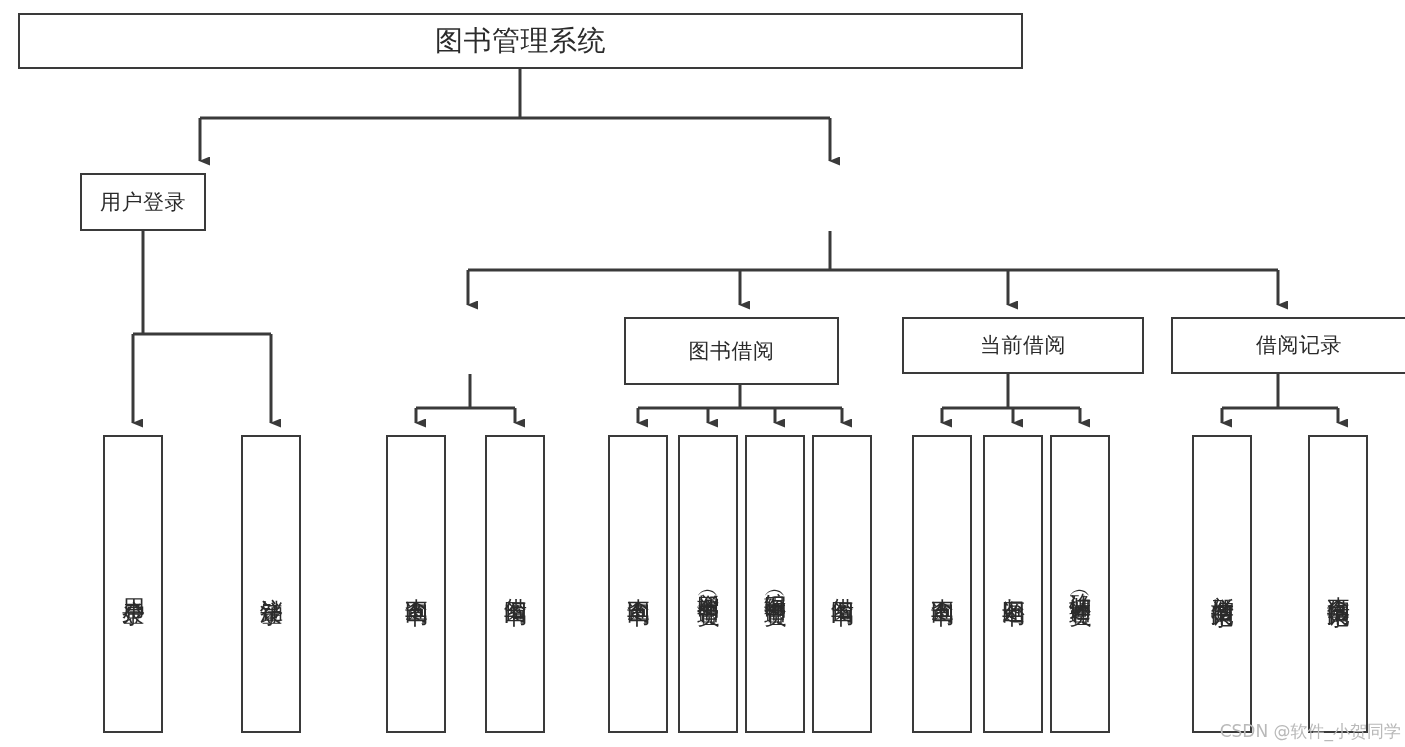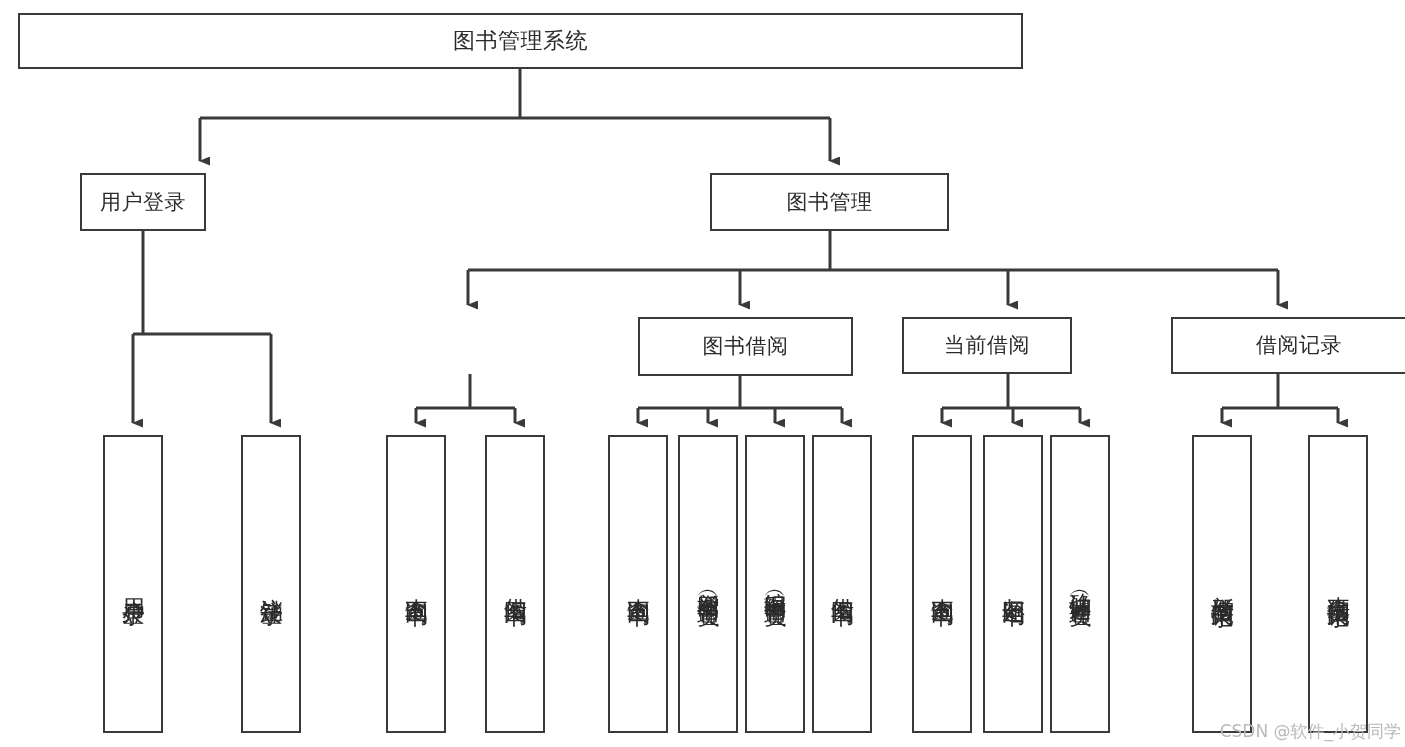--- a/index.html
+++ b/index.html
@@ -39,21 +39,21 @@
     line-height: 1.18;
     color: #2b2b2b;
   }
   
   .node.horiz .label {
     font-size: 21px;
     letter-spacing: 0.5px;
     white-space: nowrap;
   }
   .node.root .label {
-    font-size: 22px;
+    font-size: 28px;
   }
   
   .node.vert {
     align-items: center;
     justify-content: center;
   }
   .node.vert .label {
     writing-mode: vertical-rl;
     text-orientation: upright;
     font-size: 23px;
@@ -131,28 +131,25 @@
     </g>
   </svg>
 
   <div class="node horiz root" style="left:18px; top:13px; width:1005px; height:56px;">
     <span class="label">图书管理系统</span>
   </div>
 
   <div class="node horiz" style="left:80px; top:173px; width:126px; height:58px;">
     <span class="label">用户登录</span>
   </div>
-  <div class="node horiz" style="left:710px; top:173px; width:239px; height:58px;">
-    <span class="label">图书管理</span>
-  </div>
-
-  <div class="node horiz" style="left:638px; top:317px; width:215px; height:59px;">
+
+  <div class="node horiz" style="left:624px; top:317px; width:215px; height:68px;">
     <span class="label">图书借阅</span>
   </div>
-  <div class="node horiz" style="left:902px; top:317px; width:170px; height:57px;">
+  <div class="node horiz" style="left:902px; top:317px; width:242px; height:57px;">
     <span class="label">当前借阅</span>
   </div>
   <div class="node horiz" style="left:1171px; top:317px; width:256px; height:57px;">
     <span class="label">借阅记录</span>
   </div>
 
   <div class="node vert" style="left:103px; top:435px; width:60px; height:298px;">
     <span class="label">用户登录</span>
   </div>
   <div class="node vert" style="left:241px; top:435px; width:60px; height:298px;">

